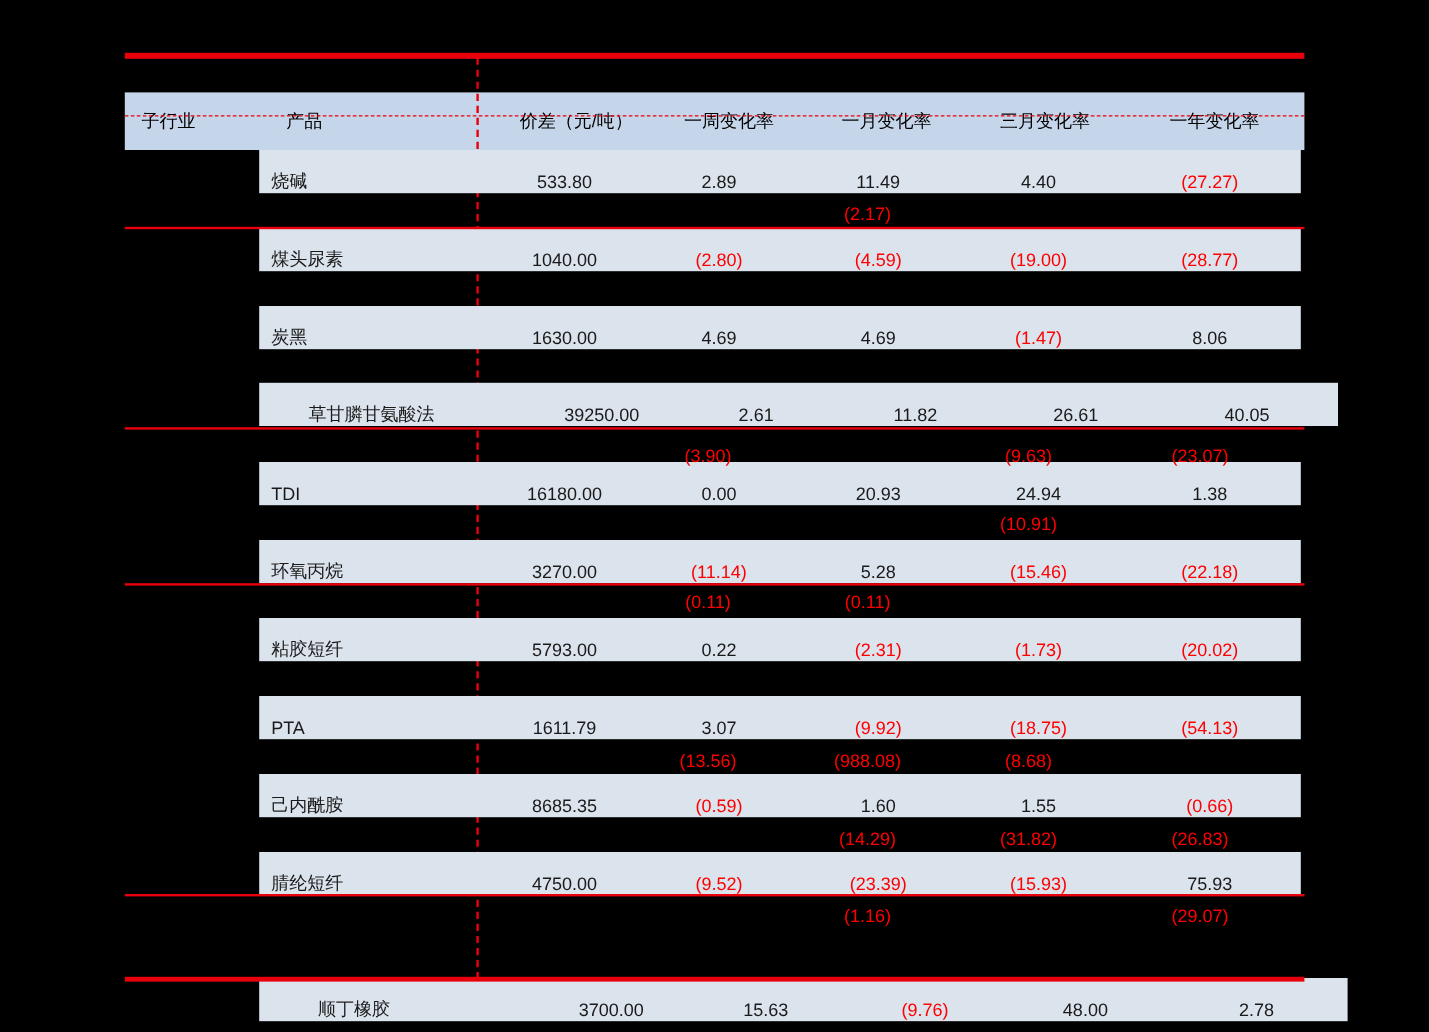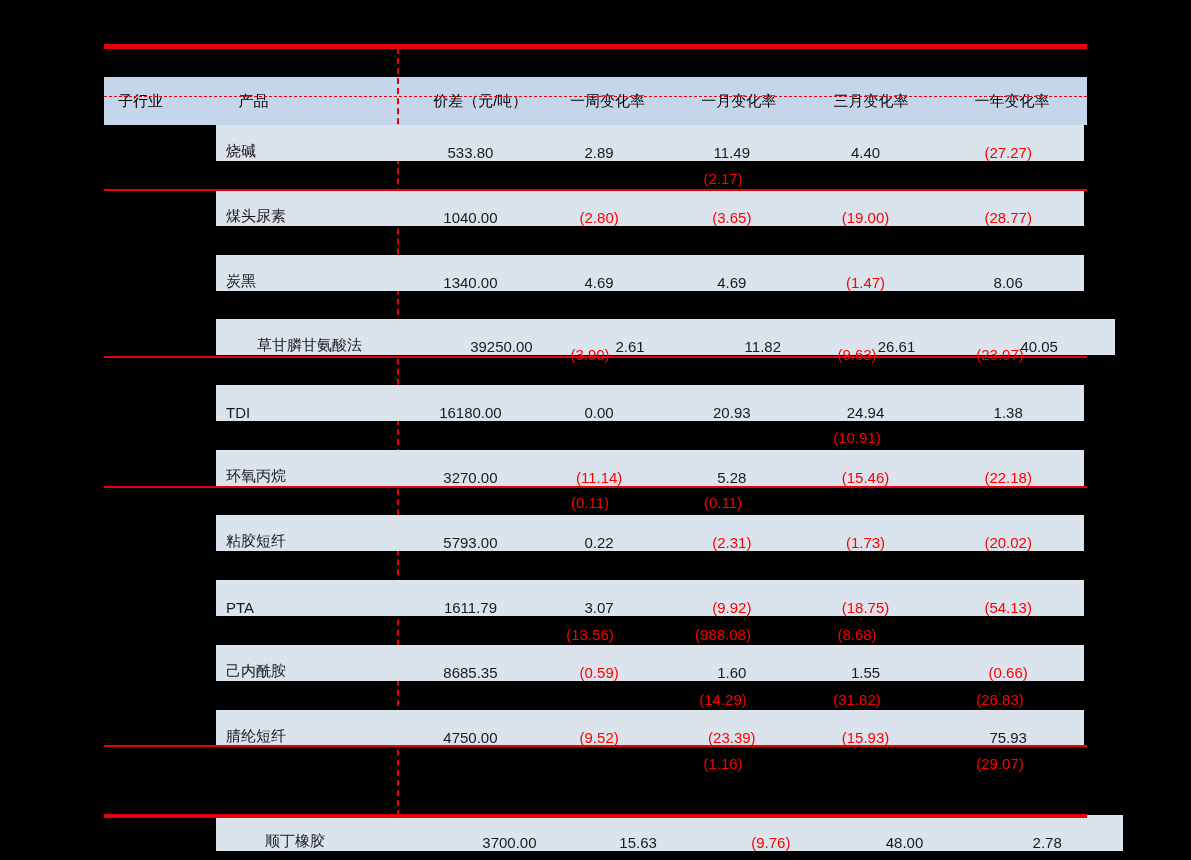--- a/index.html
+++ b/index.html
@@ -171,27 +171,27 @@
         <div class="cell c-price">533.80</div>
         <div class="cell c-w1">2.89</div>
         <div class="cell c-m1">11.49</div>
         <div class="cell c-m3">4.40</div>
         <div class="cell c-y1 neg">(27.27)</div>
       </div>
       <div class="row" style="top: 190px;">
         <div class="cell name c-name">煤头尿素</div>
         <div class="cell c-price">1040.00</div>
         <div class="cell c-w1 neg">(2.80)</div>
-        <div class="cell c-m1 neg">(3.65)</div>
+        <div class="cell c-m1 neg">(4.59)</div>
         <div class="cell c-m3 neg">(19.00)</div>
         <div class="cell c-y1 neg">(28.77)</div>
       </div>
       <div class="row" style="top: 255px;">
         <div class="cell name c-name">炭黑</div>
-        <div class="cell c-price">1340.00</div>
+        <div class="cell c-price">1630.00</div>
         <div class="cell c-w1">4.69</div>
         <div class="cell c-m1">4.69</div>
         <div class="cell c-m3 neg">(1.47)</div>
         <div class="cell c-y1">8.06</div>
       </div>
       <div class="row" style="top: 319px; padding-left: 31px;">
         <div class="cell name c-name">草甘膦甘氨酸法</div>
         <div class="cell c-price">39250.00</div>
         <div class="cell c-w1">2.61</div>
         <div class="cell c-m1">11.82</div>
@@ -255,21 +255,21 @@
         <div class="cell c-y1">2.78</div>
       </div>
       <div class="orphan" style="top: 163px;">
         <div class="cell c-name"></div>
         <div class="cell c-price"></div>
         <div class="cell c-w1"></div>
         <div class="cell c-m1">(2.17)</div>
         <div class="cell c-m3"></div>
         <div class="cell c-y1"></div>
       </div>
-      <div class="orphan" style="top: 339px;">
+      <div class="orphan" style="top: 365px;">
         <div class="cell c-name"></div>
         <div class="cell c-price"></div>
         <div class="cell c-w1">(3.90)</div>
         <div class="cell c-m1"></div>
         <div class="cell c-m3">(9.63)</div>
         <div class="cell c-y1">(23.07)</div>
       </div>
       <div class="orphan" style="top: 422px;">
         <div class="cell c-name"></div>
         <div class="cell c-price"></div>

